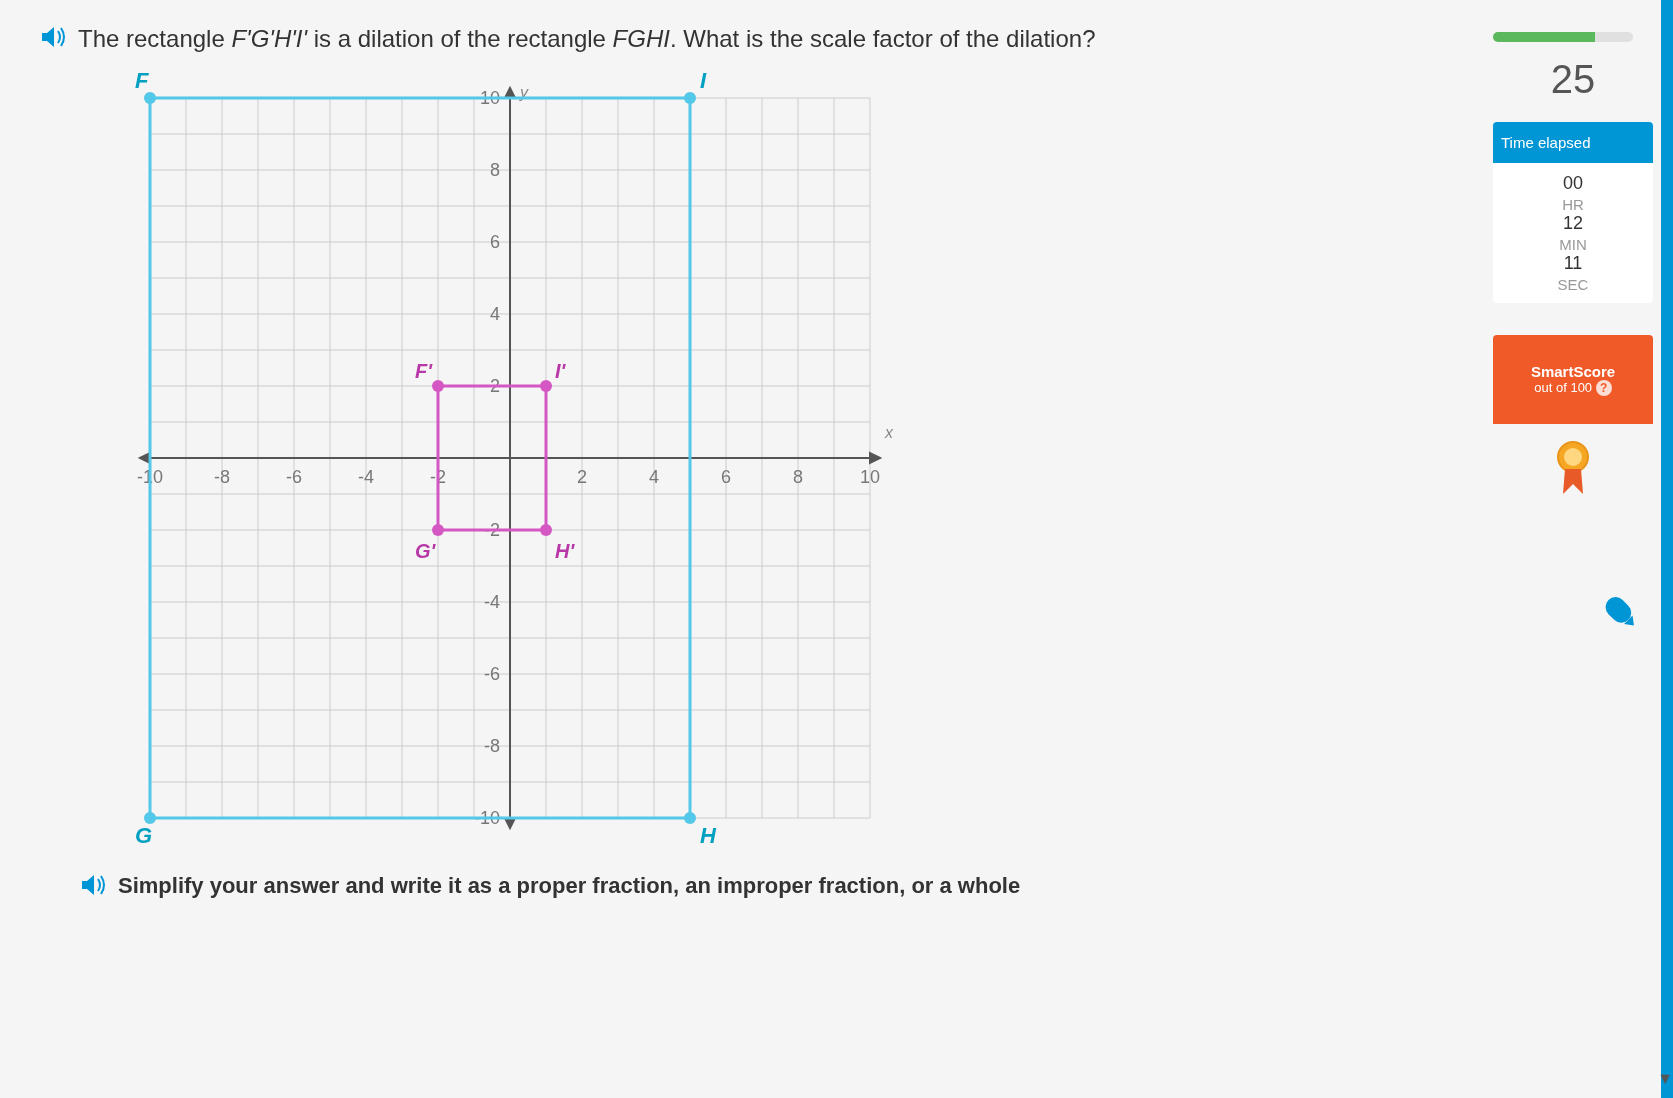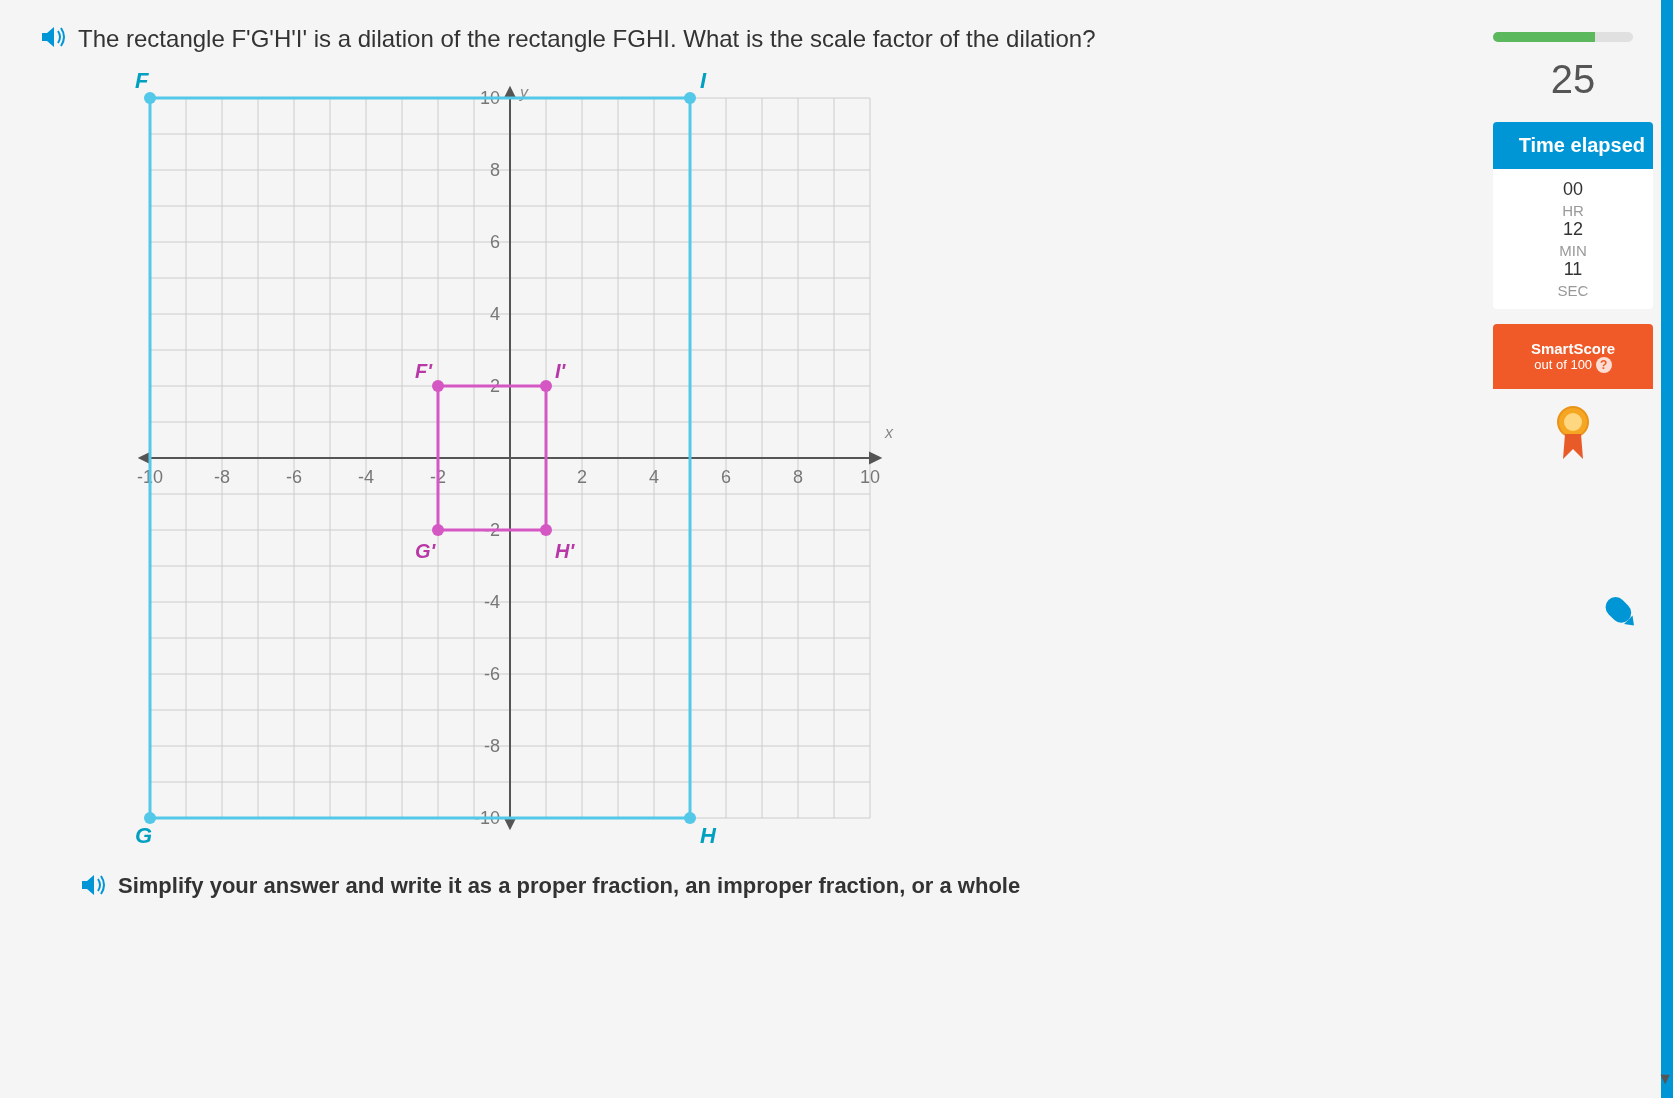--- a/index.html
+++ b/index.html
@@ -31,20 +31,21 @@
       margin-right: 10px;
       margin-top: 5px;
       cursor: pointer;
     }
     .question-text {
       font-size: 24px;
       color: #333;
       line-height: 1.6;
     }
     .question-text .italic {
+      font-style: italic;
     }
     .graph-container {
       margin-left: 80px;
       margin-top: 10px;
       position: relative;
     }
     .graph-svg {
       display: block;
     }
     .footer-row {
@@ -80,24 +81,24 @@
     }
     .question-number {
       font-size: 40px;
       color: #555;
       text-align: center;
       margin-bottom: 20px;
     }
     .time-elapsed-header {
       background: #0096d6;
       color: white;
-      text-align: right;
+      text-align: left;
       padding: 12px 8px;
-      font-size: 20px;
-      font-weight: bold;
+      font-size: 15px;
+      font-weight: normal;
       border-radius: 4px 4px 0 0;
     }
     .time-elapsed-body {
       background: white;
       display: flex;
       justify-content: space-around;
       padding: 10px 5px;
       border-radius: 0 0 4px 4px;
       flex-direction: column;
     }
@@ -110,22 +111,22 @@
     }
     .time-label {
       font-size: 15px;
       color: #999;
       margin-top: 2px;
     }
     .smartscore-header {
       background: #f05a28;
       color: white;
       text-align: center;
-      padding: 16px 8px;
-      margin-top: 15px;
+      padding: 28px 8px;
+      margin-top: 32px;
       border-radius: 4px 4px 0 0;
       font-size: 15px;
       font-weight: bold;
     }
     .smartscore-sub {
       font-size: 13px;
       font-weight: normal;
     }
     .help-icon {
       display: inline-block;

